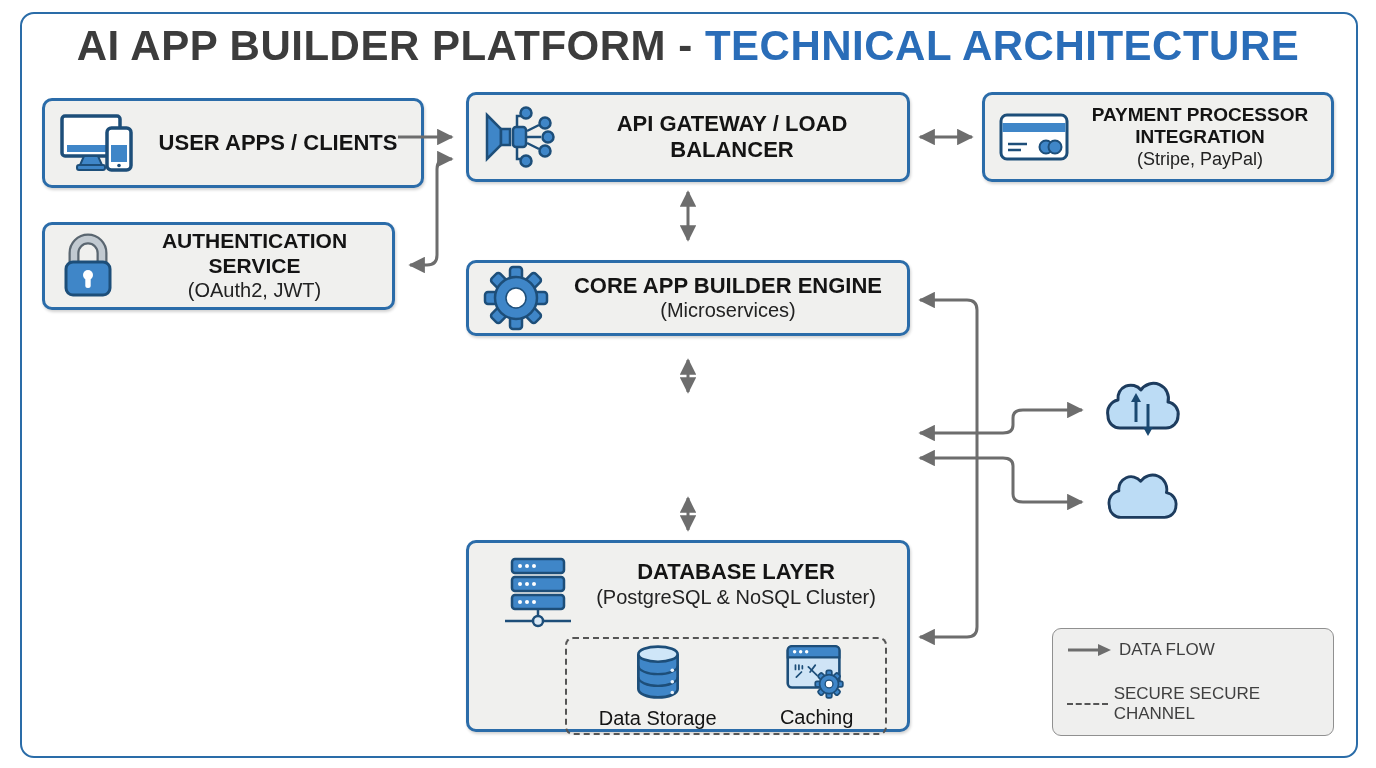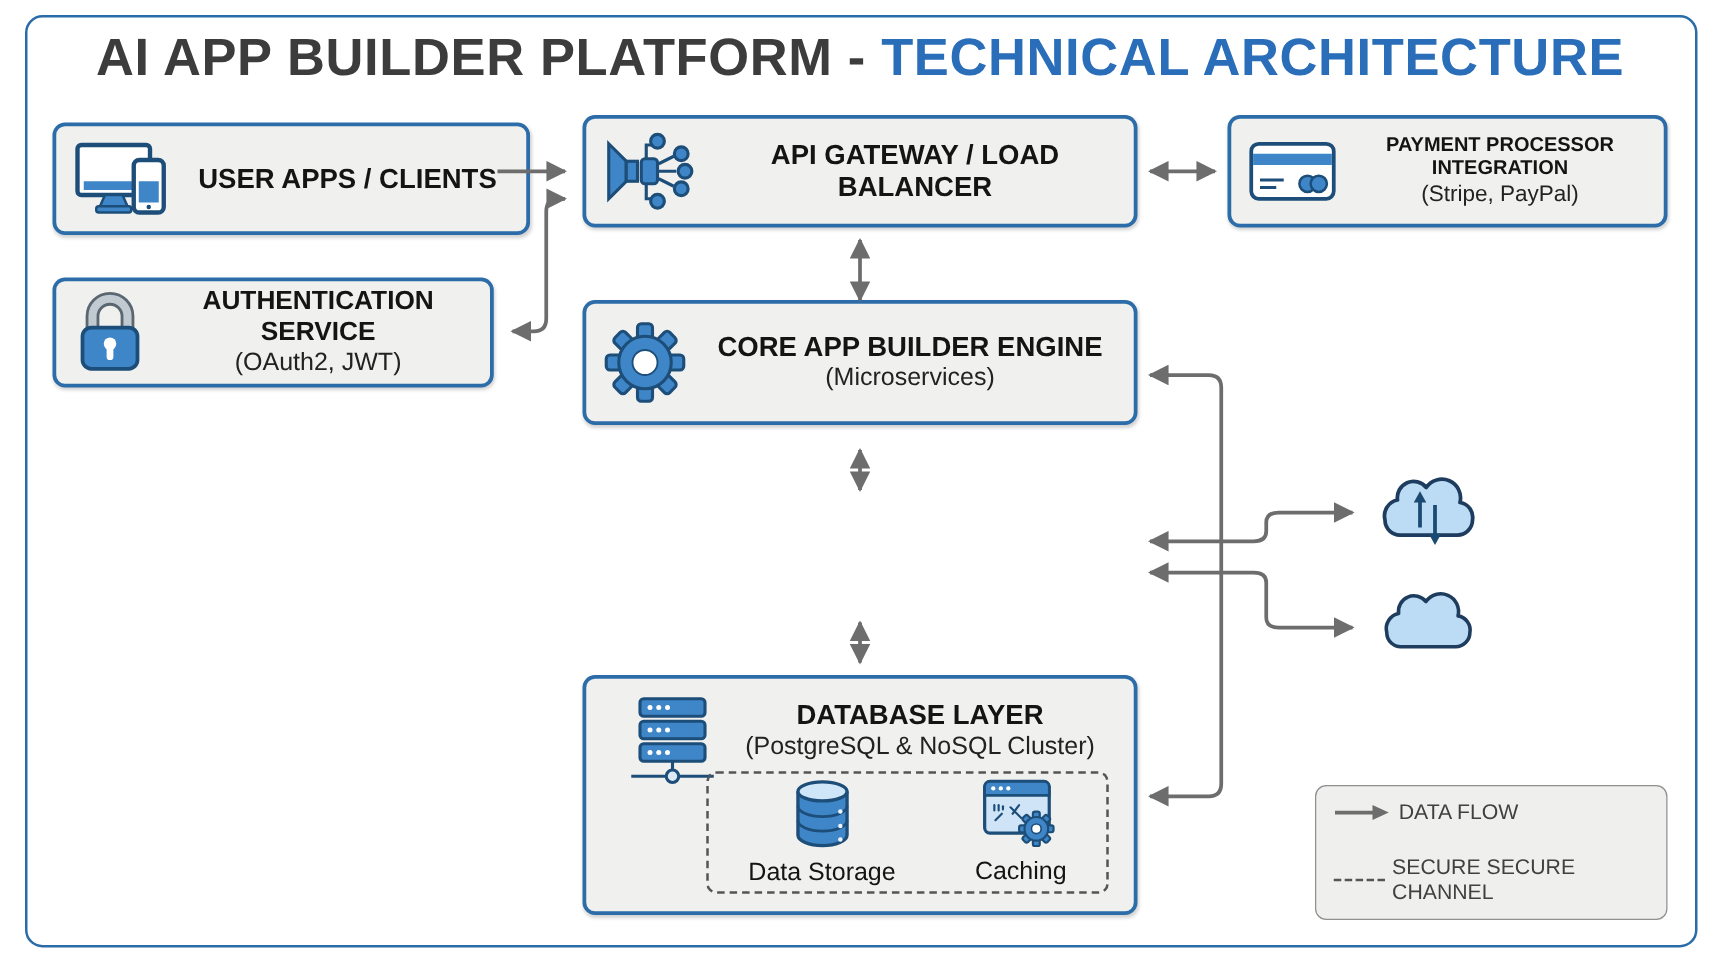--- a/index.html
+++ b/index.html
@@ -11,27 +11,27 @@
          font-size:42px;font-weight:bold;letter-spacing:.5px;color:#3c3c3c;white-space:pre;}
   .title .accent{color:#2a6db8;}
   .node{position:absolute;background:#f0f0ee;border:3px solid #2b6ca9;border-radius:10px;
         display:flex;align-items:center;box-shadow:1px 2px 3px rgba(0,0,0,.18);box-sizing:border-box;}
   .node .icon{flex:0 0 auto;margin-left:14px;display:flex;align-items:center;}
   .node .txt{flex:1;text-align:center;padding:0 10px;line-height:1.18;}
   .t-main{font-weight:bold;color:#141414;font-size:21px;}
   .t-big{font-size:22px;}
   .t-sub{font-weight:400;color:#222;font-size:20px;}
   .t-sub-s{font-weight:400;color:#222;font-size:18px;}
-  .t-pay{font-size:16px;}
+  .t-pay{font-size:19px;}
   
   #node-db{display:block;padding-left:16px;}
   #node-db .db-head{display:flex;align-items:flex-start;margin-top:12px;}
   #node-db .db-head .icon{margin-left:16px;}
   #node-db .db-head .txt{flex:1;text-align:center;padding:4px 10px 0 0;line-height:1.2;}
-  .dashed-box{position:absolute;left:96px;top:74px;width:322px;height:98px;
+  .dashed-box{position:absolute;left:96px;top:94px;width:322px;height:98px;
         border:2.5px dashed #555;border-radius:8px;display:flex;justify-content:space-around;
         align-items:center;box-sizing:border-box;}
   .db-item{display:flex;flex-direction:column;align-items:center;gap:2px;}
   .db-item .lbl{font-size:20px;color:#141414;}
   
   .legend{position:absolute;left:1052px;top:628px;width:282px;height:108px;background:#efefee;
         border:1.5px solid #909090;border-radius:9px;box-sizing:border-box;padding:11px 14px;
         display:flex;flex-direction:column;justify-content:space-between;}
   .legend .lg-title{font-weight:bold;font-size:16px;color:#111;}
   .legend .lg-row{display:flex;align-items:center;gap:6px;font-size:17px;color:#404040;}
@@ -110,21 +110,21 @@
         <circle cx="29" cy="42" r="5" fill="#fff"></circle>
         <rect x="26.3" y="44" width="5.4" height="11" rx="2.5" fill="#fff"></rect>
       </svg>
     </span>
     <span class="txt">
       <div class="t-main" style="max-width:235px;margin:0 auto;">AUTHENTICATION SERVICE</div>
       <div class="t-sub">(OAuth2, JWT)</div>
     </span>
   </div>
 
-  <div class="node" style="left:466px;top:240px;width:444px;height:100px;justify-content:flex-end;">
+  <div class="node" style="left:466px;top:260px;width:444px;height:76px;justify-content:flex-end;">
     <span class="icon">
       <svg width="66" height="66" viewBox="0 0 66 66">
         <g transform="translate(33,33)">
           <g fill="#3f86c8" stroke="#1d4e79" stroke-width="2.5">
             <g>
                 <rect x="-6" y="-31" width="12" height="14" rx="3"></rect>
               </g>
             <g transform="rotate(45)">
                 <rect x="-6" y="-31" width="12" height="14" rx="3"></rect>
               </g>

